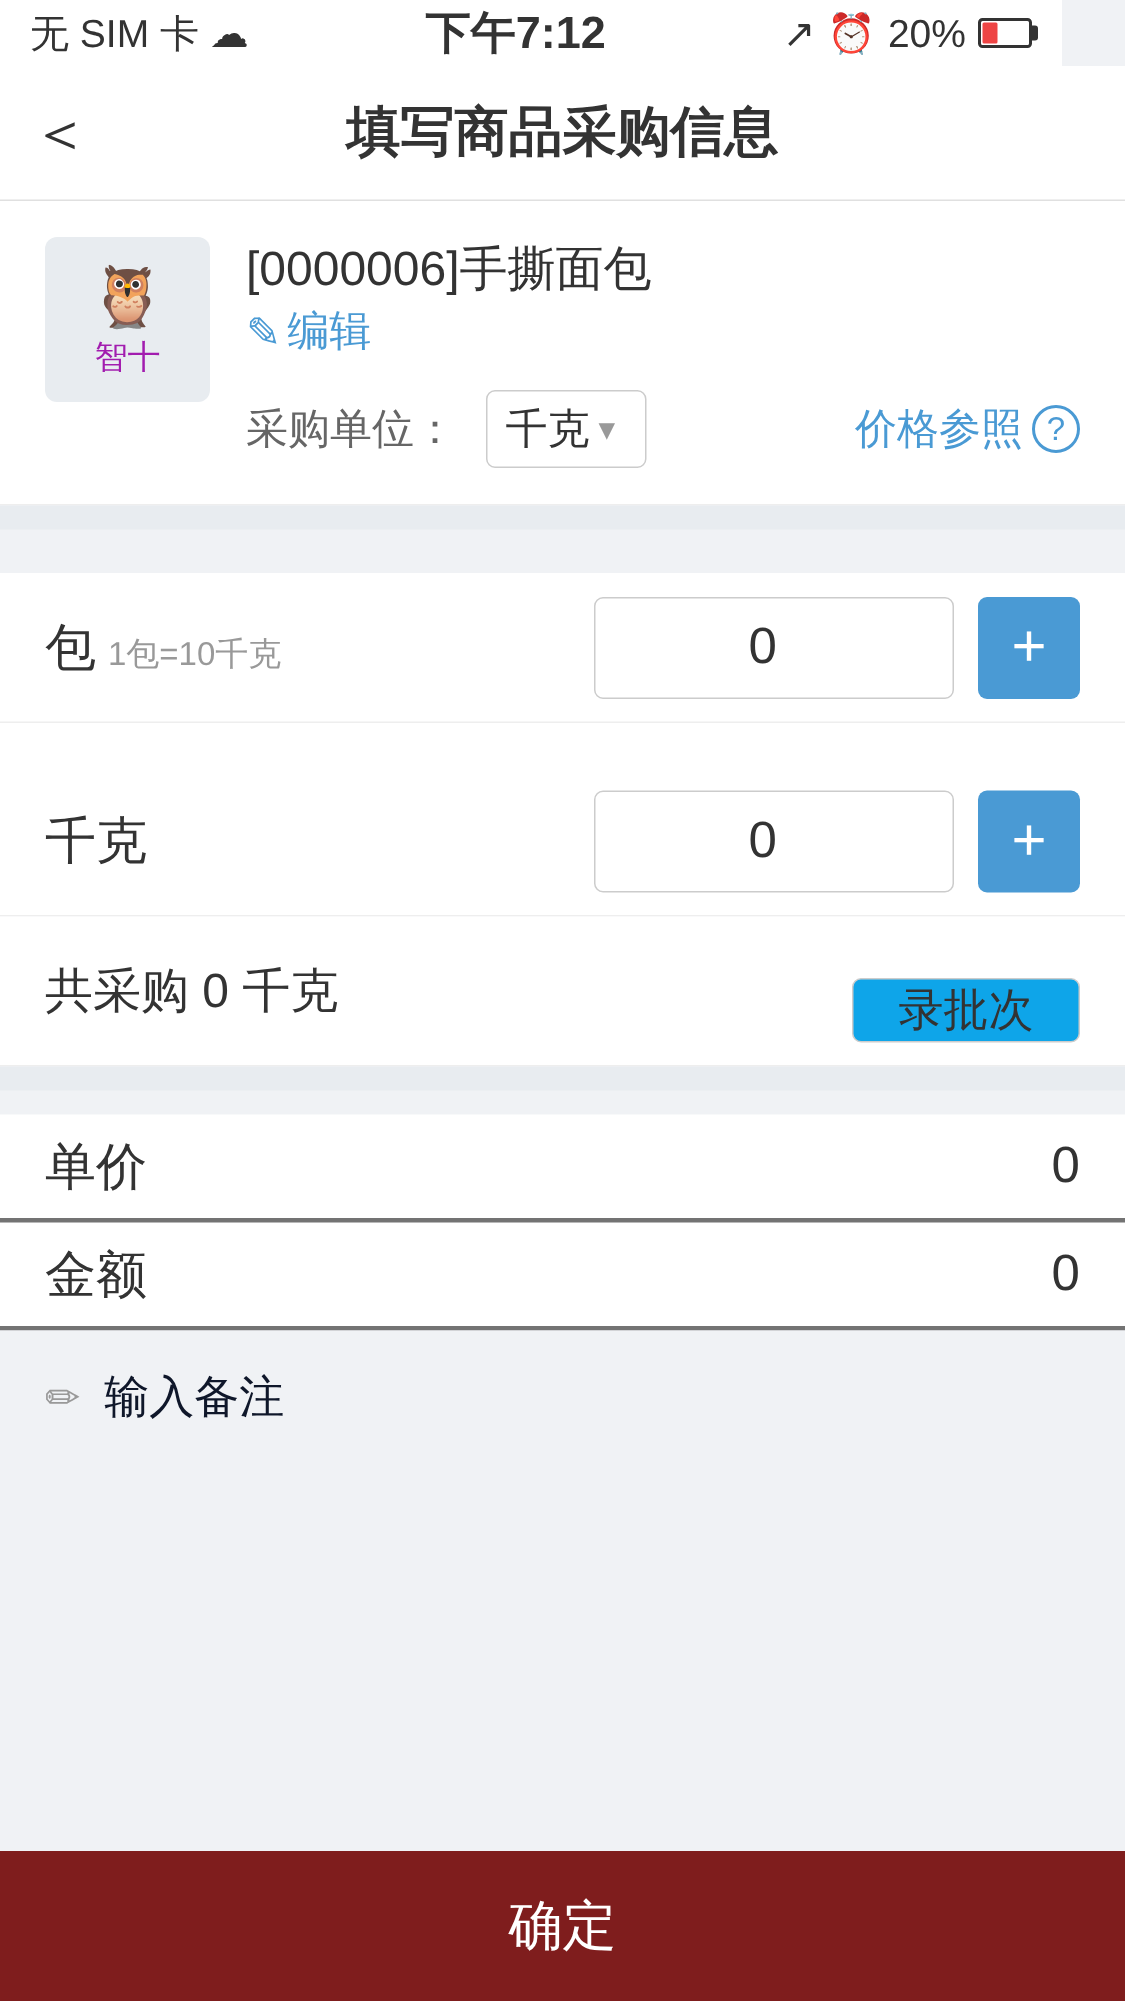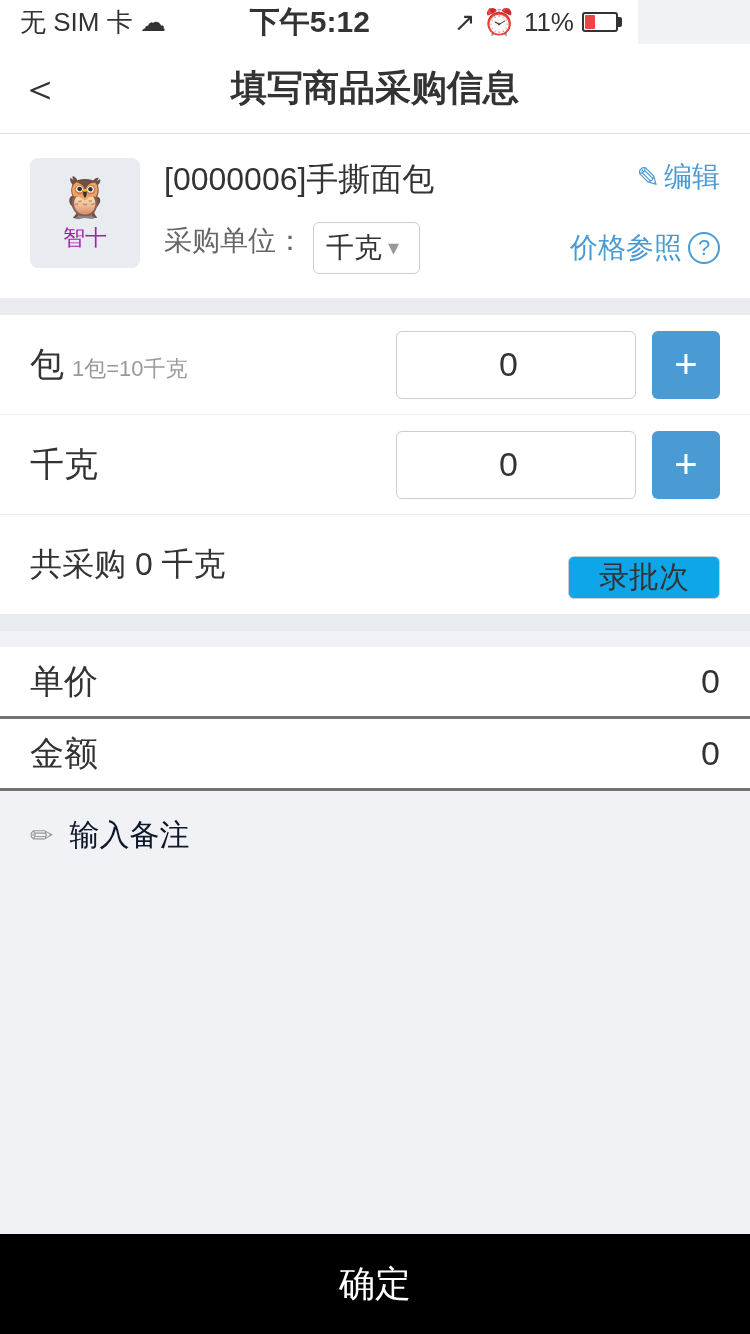--- a/index.html
+++ b/index.html
@@ -9,21 +9,21 @@
       min-height: 1334px;
       font-family: -apple-system, "PingFang SC", "Helvetica Neue", Arial, sans-serif;
       background: #f0f2f5;
       font-size: 32px;
       color: #333;
       position: relative;
     }
 
     
     .status-bar {
-      width: 638px;
+      width: 708px;
       height: 44px;
       background: #fff;
       display: flex;
       align-items: center;
       justify-content: space-between;
       padding: 0 20px;
       font-size: 28px;
       font-weight: 500;
     }
     .status-left {
@@ -114,20 +114,21 @@
       font-size: 22px;
       color: #a21caf;
       margin-top: 2px;
     }
     .product-info {
       flex: 1;
     }
     .product-header {
       display: flex;
       align-items: flex-start;
+      flex-direction: column;
     }
     .product-name {
       font-size: 32px;
       color: #333;
       font-weight: 500;
       flex: 1;
     }
     .edit-link {
       color: #4a9ad4;
       font-size: 28px;
@@ -169,20 +170,21 @@
     .form-section {
       background: #fff;
       margin-top: 0;
     }
     .form-row {
       display: flex;
       align-items: center;
       padding: 0 30px;
       height: 100px;
       border-bottom: 1px solid #eee;
+      margin-top: 29px;
     }
     .form-label {
       font-size: 34px;
       color: #333;
       width: 200px;
       flex-shrink: 0;
     }
     .form-label-sub {
       font-size: 22px;
       color: #999;
@@ -294,42 +296,42 @@
       min-height: 350px;
     }
 
     
     .confirm-btn {
       position: fixed;
       bottom: 0;
       left: 0;
       width: 750px;
       height: 100px;
-      background: #000000;
+      background: #7f1d1d;
       color: #fff;
       font-size: 36px;
       border: none;
       cursor: pointer;
       display: flex;
       align-items: center;
       justify-content: center;
     }
   </style>
 </head>
 <body>
 
 <div class="status-bar">
   <div class="status-left">
     <span>无 SIM 卡 ☁</span>
   </div>
-  <div class="status-center">下午5:12</div>
+  <div class="status-center">下午7:12</div>
   <div class="status-right">
     <span>↗</span>
     <span>⏰</span>
-    <span>11%</span>
+    <span>20%</span>
     <span style="display:inline-block;width:36px;height:20px;border:2px solid #333;border-radius:3px;position:relative;">
       <span style="position:absolute;left:1px;top:1px;width:30%;height:calc(100% - 2px);background:#e44;display:block;border-radius:1px;"></span>
       <span style="position:absolute;right:-6px;top:50%;transform:translateY(-50%);width:4px;height:10px;background:#333;border-radius:0 2px 2px 0;"></span>
     </span>
   </div>
 </div>
 
 <div class="nav-bar">
   <div class="nav-back">
     <span>＜</span>
@@ -348,21 +350,21 @@
     <div class="product-header">
       <div class="product-name">
         <span>[0000006]</span><span>手撕面包</span>
       </div>
       <div class="edit-link">
         <span>✎</span>
         <span>编辑</span>
       </div>
     </div>
     <div class="product-unit-row">
-      <div style="display:flex;align-items:flex-start;gap:9px;">
+      <div style="display:flex;align-items:center;gap:20px;">
         <span class="unit-label">采购单位：</span>
         <div class="unit-select">
           <span>千克</span>
           <span style="font-size:22px;color:#999;">▾</span>
         </div>
       </div>
       <div class="price-ref">
         <span>价格参照</span>
         <span style="width:32px;height:32px;border-radius:50%;border:2px solid #4a9ad4;display:inline-flex;align-items:center;justify-content:center;font-size:22px;">?</span>
       </div>

